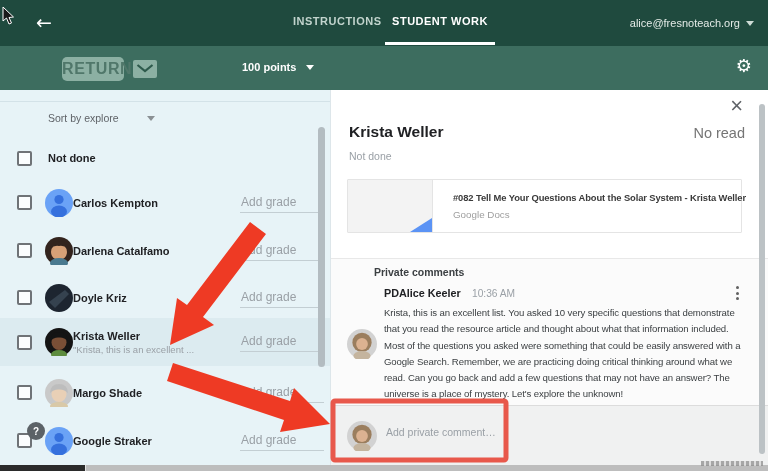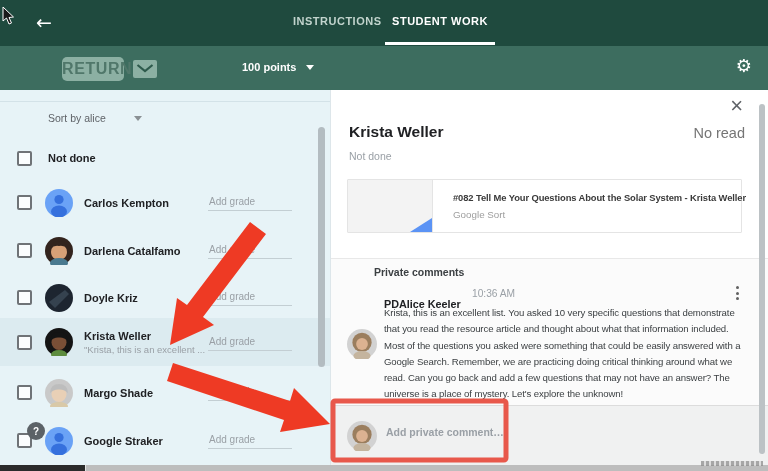--- a/index.html
+++ b/index.html
@@ -36,26 +36,26 @@
   .sortrow { position:absolute; left:48px; top:22px; display:flex; align-items:center; gap:28px;
              color:#5f6368; font-size:10.5px; cursor:pointer; }
   .caret-g { width:0; height:0; border-left:4px solid transparent; border-right:4px solid transparent; border-top:5px solid #8a9094; }
   .cbx { width:15px; height:15px; border:2px solid #6f7377; border-radius:2px; background:#fbfdfe; flex:none; cursor:pointer; }
   .notdone { position:absolute; left:0; top:52px; width:330px; height:32px; display:flex; align-items:center; }
   .notdone .cbx { margin-left:17px; }
   .notdone .lbl { margin-left:16px; font-size:11px; font-weight:bold; color:#202124; }
   .srow { position:absolute; left:0; width:330px; height:47px; display:flex; align-items:center; }
   .srow .cbx { margin-left:17px; }
   .srow .av { margin-left:13px; flex:none; }
-  .srow .ntxt { margin-left:11px; }
+  .srow .ntxt { }
   .srow .nm { font-size:11px; font-weight:bold; color:#202124; }
   .srow .note { font-size:9.5px; color:#9aa0a6; margin-top:2px; }
   .srow.selected { background:#dcebf0; }
-  .grade-in { position:absolute; left:208px; width:84px; border:none; outline:none; background:transparent;
-              border-bottom:1px solid #c3ced3; font-size:10px; padding:2px 1px 3px; color:#5f6368;
+  .grade-in { position:absolute; left:240px; width:84px; border:none; outline:none; background:transparent;
+              border-bottom:1px solid #c3ced3; font-size:12px; padding:2px 1px 3px; color:#5f6368;
               font-family:"Liberation Sans", sans-serif; }
   .grade-in::placeholder { color:#9aa0a6; }
   .qbadge { position:absolute; left:27px; width:18px; height:18px; border-radius:50%; background:#5c6267;
             color:#fff; font-size:10px; font-weight:bold; display:flex; align-items:center; justify-content:center; }
   .vscroll-l { position:absolute; left:318px; top:37px; width:7px; height:240px; background:#b3bcc1; border-radius:4px; cursor:pointer; }
 
   
   .rightpanel { position:absolute; left:330px; top:90px; width:438px; height:375px; background:#fff; border-left:1px solid #dde6ea; }
   .close { position:absolute; right:25px; top:7px; color:#5f6368; font-size:22px; line-height:18px; cursor:pointer; }
   .dname { position:absolute; left:18px; top:33px; font-size:15.5px; font-weight:bold; color:#202124; }
@@ -66,30 +66,30 @@
   .thumb { position:absolute; left:0; top:0; width:85px; height:52px; background:#f3f3f3; border-right:1px solid #e4e4e4; }
   .corner { position:absolute; right:0; bottom:0; width:0; height:0;
             border-bottom:14px solid #5b93f5; border-left:22px solid transparent; }
   .ctitle { position:absolute; left:105px; top:12px; width:285px; font-size:9.4px; font-weight:bold;
             color:#3a3a3a; white-space:nowrap; letter-spacing:-0.1px; }
   .ctype { position:absolute; left:105px; top:29px; font-size:9.8px; color:#9e9e9e; }
   .cdivider { position:absolute; left:0; top:168px; width:438px; height:1px; background:#e8e8e8; }
   .comments { position:absolute; left:0; top:169px; width:438px; height:146px; background:#fbfbfb; }
   .pclabel { position:absolute; left:18px; top:7px; font-size:10.5px; font-weight:bold; color:#3c4043;padding-left:25px; }
   .cmt-av { position:absolute; left:16px; top:70px; }
-  .cmt-author { position:absolute; left:53px; top:28px; font-size:10.8px; font-weight:bold; color:#202124;margin-top:11px; }
+  .cmt-author { position:absolute; left:53px; top:28px; font-size:10.8px; font-weight:bold; color:#202124; }
   .cmt-time { position:absolute; left:141px; top:29px; font-size:10.2px; color:#9aa0a6; }
   .kebab { position:absolute; right:30px; top:27px; display:flex; flex-direction:column; gap:2.5px; cursor:pointer; }
   .kebab i { width:3px; height:3px; border-radius:50%; background:#616161; }
   .cmt-body { position:absolute; left:53px; top:46px; width:364px; font-size:9.6px; line-height:16.3px;
               color:#3c4043; letter-spacing:-0.1px; }
   .addbar { position:absolute; left:0; top:315px; width:438px; height:60px; background:#f0f1f1; border-top:1px solid #dcdcdc; }
   .addbar .av2 { position:absolute; left:16px; top:15px; }
   .cmt-in { position:absolute; left:55px; top:20px; width:180px; border:none; outline:none; background:transparent;
-            font-size:10.5px; color:#5f6368; font-family:"Liberation Sans", sans-serif;font-weight:bold; }
+            font-size:10.5px; color:#5f6368; font-family:"Liberation Sans", sans-serif; }
   .cmt-in::placeholder { color:#9aa0a6; }
   .vscroll-r { position:absolute; right:3px; top:14px; width:6px; height:350px; background:#bcc2c5; border-radius:3px; cursor:pointer; }
 
   
   .hscroll { position:absolute; left:0; top:465px; width:768px; height:6px; background:#bdbdbd; cursor:pointer; }
   .hscroll .thumb { position:absolute; left:0; top:0; width:86px; height:6px; background:#2b2b2b; }
   .artifact { position:absolute; left:701px; top:461px; width:62px; height:5px; opacity:.75;
               background:repeating-linear-gradient(90deg,#8e8e8e 0 3px,#d9d9d9 3px 5px); }
 
   
@@ -99,41 +99,45 @@
 </head>
 <body>
 
 <div id="app">
 
   <div class="topbar">
     <span class="back">←</span>
     <span class="tab tab-instructions">INSTRUCTIONS</span>
     <span class="tab tab-studentwork">STUDENT WORK</span>
     <div class="tab-underline"></div>
+    <div class="account">
+      <span>alice@fresnoteach.org</span>
+      <span class="caret-w"></span>
+    </div>
   </div>
 
   <div class="toolbar">
     <button class="return-btn">RETURN</button>
     <div class="envelope">
       <svg width="24" height="18" viewBox="0 0 24 18">
         <rect x="0" y="0" width="24" height="18" rx="2" fill="#8cb0a3"></rect>
         <path d="M4.5 5 L12 11 L19.5 5" stroke="#2e5a4c" stroke-width="2.2" fill="none"></path>
       </svg>
     </div>
     <div class="points">
       <span>100 points</span>
       <span class="caret-w"></span>
     </div>
     <span class="gear">⚙</span>
   </div>
 
   <div class="leftpanel">
     <div class="topline"></div>
     <div class="sortrow">
-      <span>Sort by alice</span>
+      <span>Sort by explore</span>
       <span class="caret-g"></span>
     </div>
     <div class="notdone">
       <div class="cbx"></div>
       <span class="lbl">Not done</span>
     </div>
 
     <div class="srow" style="top:89px">
       <div class="cbx"></div>
       <svg class="av" width="28" height="28" viewBox="0 0 28 28">
@@ -223,21 +227,21 @@
     <span class="close">×</span>
     <div class="dname">Krista Weller</div>
     <div class="nograde">No read</div>
     <div class="dstatus">Not done</div>
 
     <div class="card">
       <div class="thumb">
         <div class="corner"></div>
       </div>
       <div class="ctitle">#082 Tell Me Your Questions About the Solar System - Krista Weller</div>
-      <div class="ctype">Google Sort</div>
+      <div class="ctype">Google Docs</div>
     </div>
 
     <div class="cdivider"></div>
 
     <div class="comments">
       <div class="pclabel">Private comments</div>
       <svg class="cmt-av" width="30" height="30" viewBox="0 0 28 28">
         <circle cx="14" cy="14" r="14" fill="#d2d2d2"></circle>
           <ellipse cx="14" cy="12.5" rx="9" ry="9" fill="#9b7e5e"></ellipse>
         <circle cx="14" cy="14" r="5.5" fill="#dcb291"></circle>

